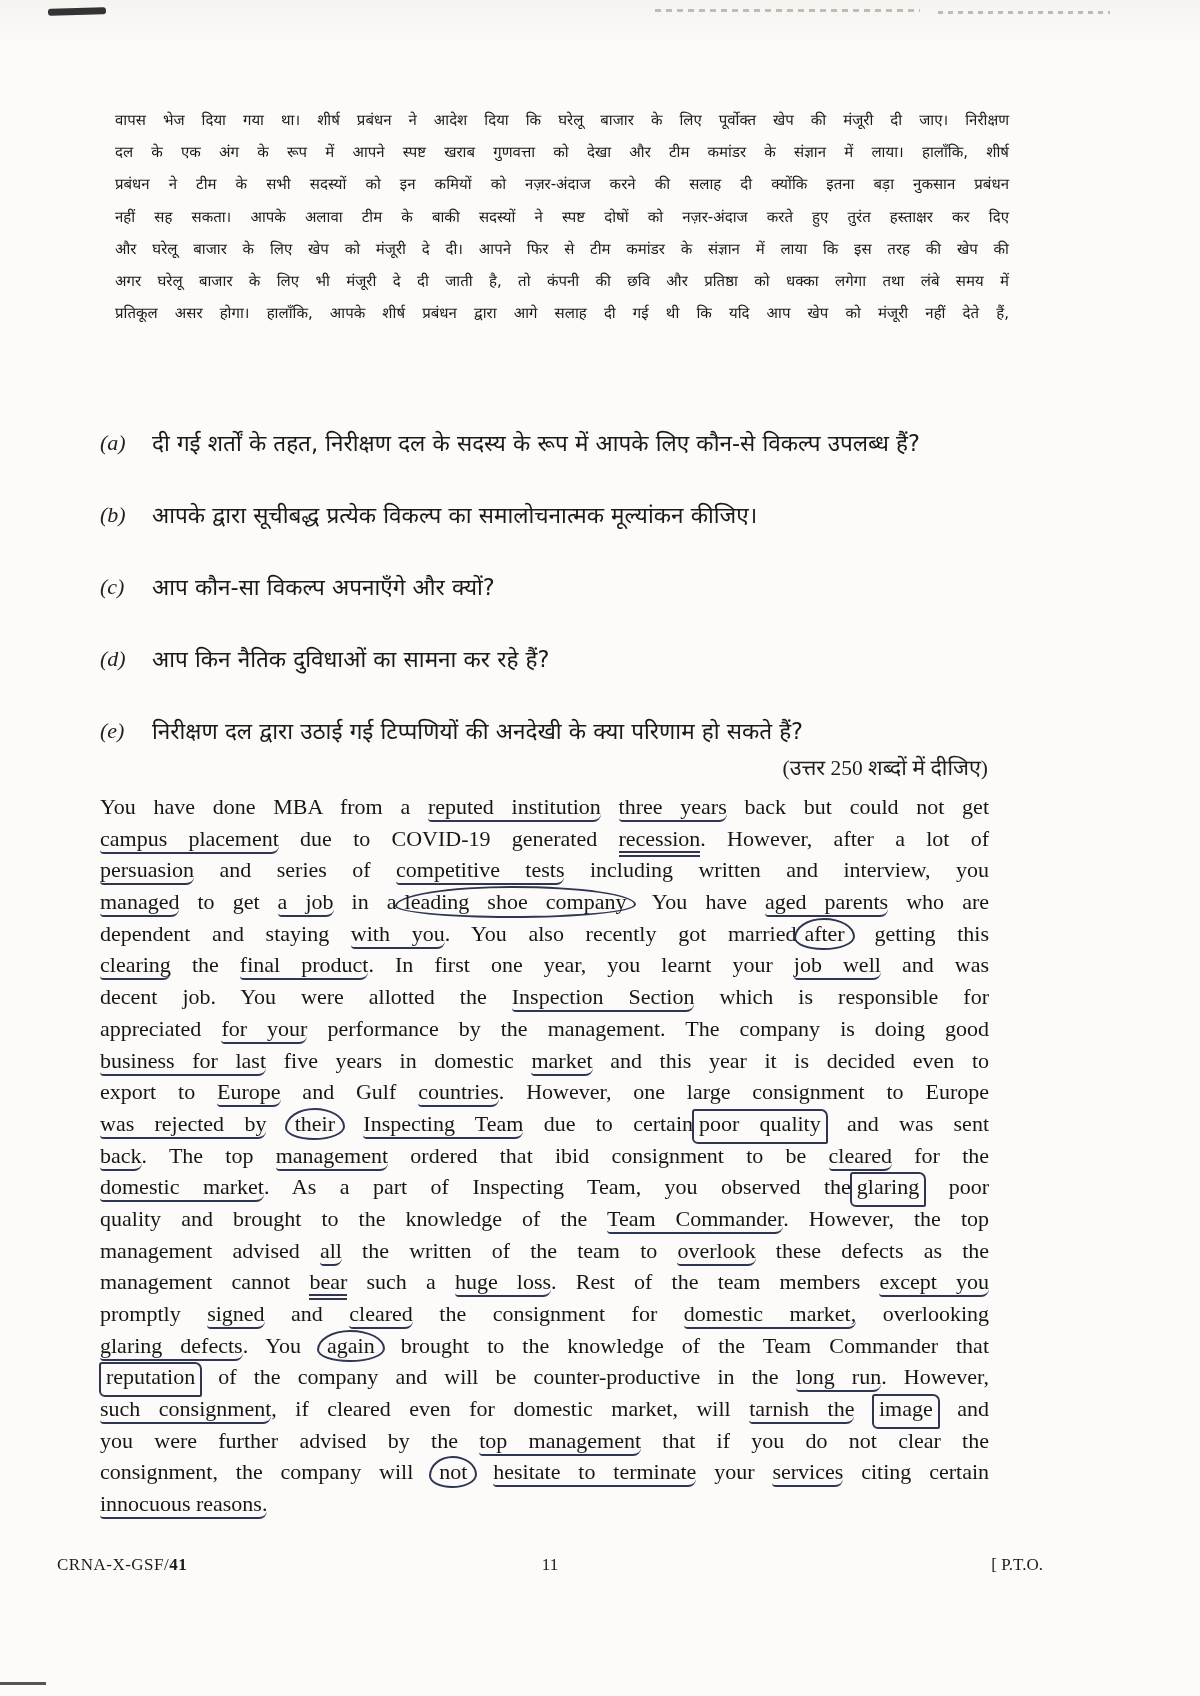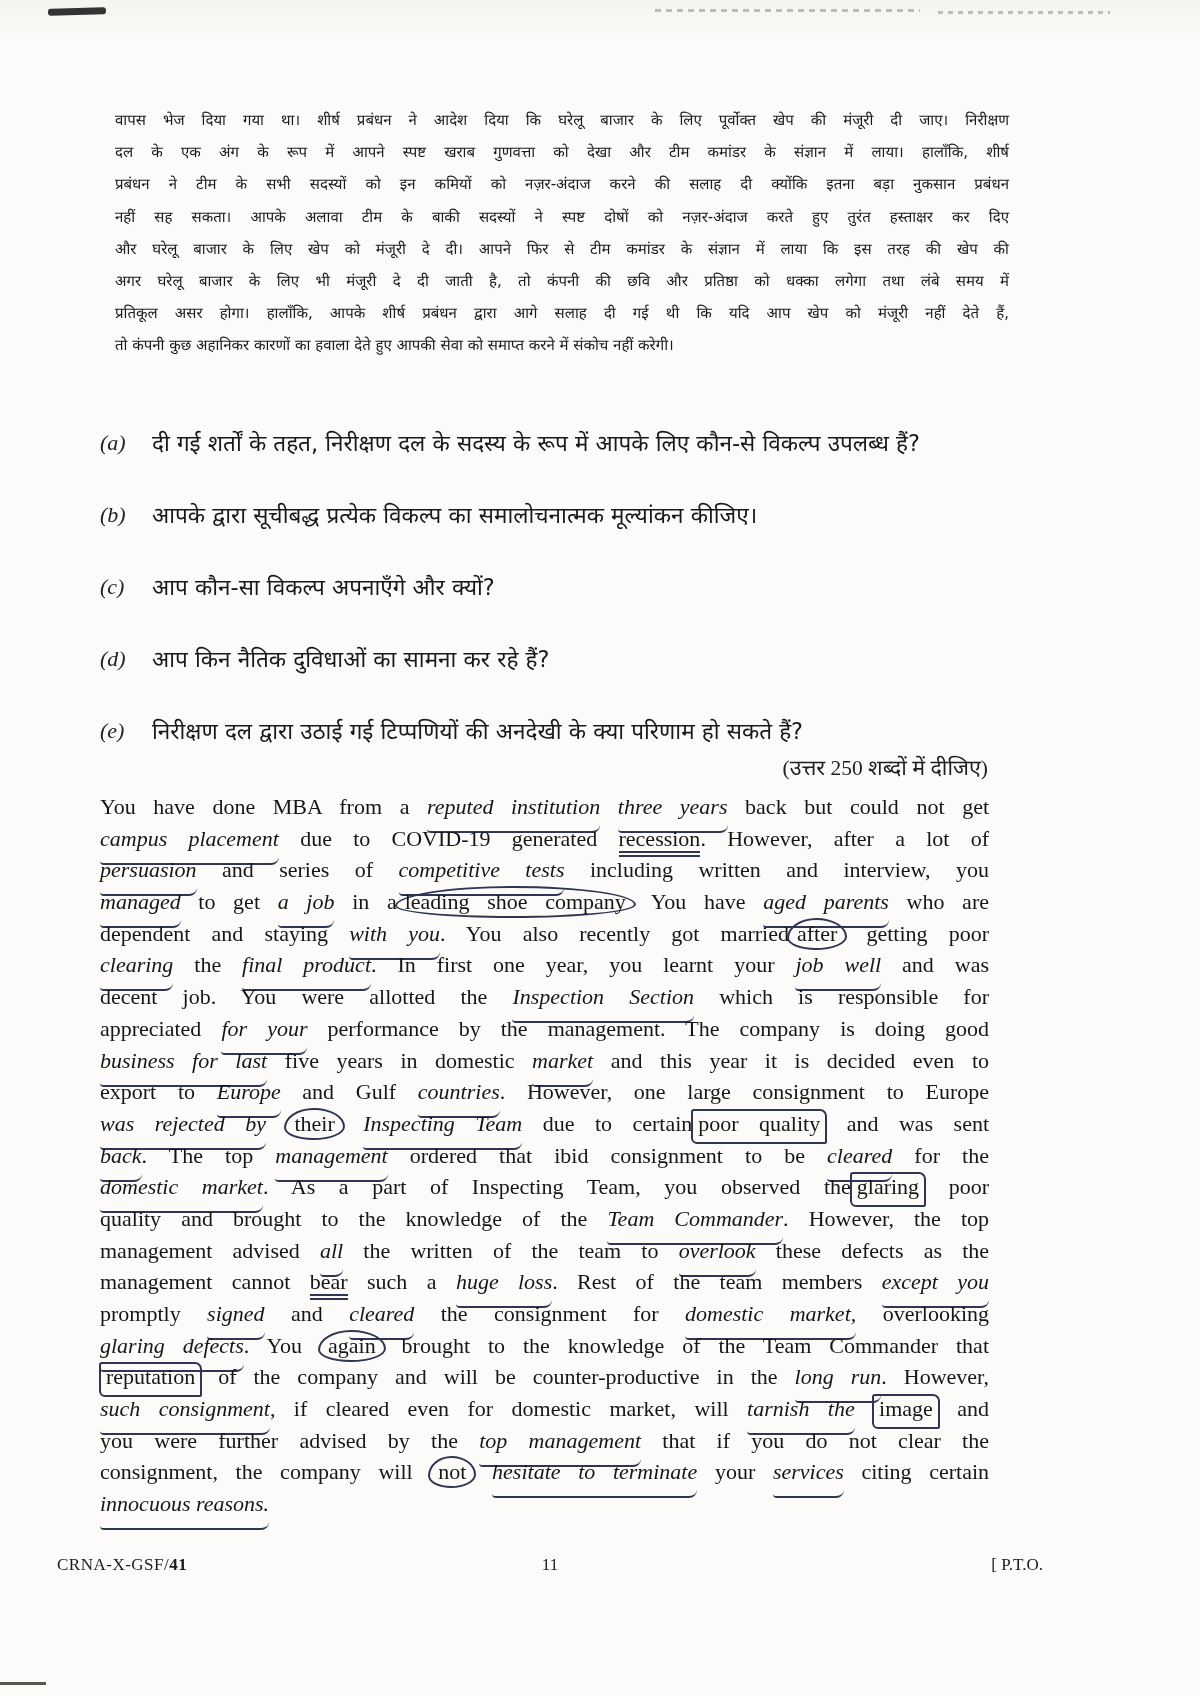--- a/index.html
+++ b/index.html
@@ -49,21 +49,21 @@
   
   .english-para{
     position:absolute;left:100px;top:791px;width:889px;
     font-size:22px;color:#161614;
   }
   .eline{height:31.7px;line-height:31.7px;text-align:justify;text-align-last:justify;text-justify:inter-word;white-space:nowrap;}
   .eline.last{text-align-last:left;}
   .eline span{white-space:normal;}
 
   
-  .m-u{border-bottom:2.4px solid var(--ink);padding-bottom:12px;border-radius:0 0 8px 4px;font-style:italic;}
+  .m-u{border-bottom:2.4px solid var(--ink);padding-bottom:1px;border-radius:0 0 8px 4px;}
   .m-uu{border-bottom:6px double var(--ink);padding-bottom:0;}
   .m-c{border:2.3px solid var(--ink);border-radius:49% 51% 52% 48% / 62% 58% 42% 38%;padding:1px 8px 2px;margin:0 -2px;}
   .m-b{border:2.3px solid var(--ink);border-radius:3px 7px 2px 6px;padding:0 5px 6px;margin:0 -1px;}
 
   
   .footer{position:absolute;left:57px;top:1555px;width:986px;height:30px;font-size:17px;color:#1b1b19;}
   .f-left{position:absolute;left:0;top:0;letter-spacing:.5px;}
   .f-left .bold{font-weight:bold;}
   .f-center{position:absolute;left:50%;top:0;transform:translateX(-50%);}
   .f-right{position:absolute;right:0;top:0;text-align:center;}
@@ -78,21 +78,20 @@
   <div class="dots-2"></div>
 
   <div class="hindi-para">
       <div class="hline">वापस भेज दिया गया था। शीर्ष प्रबंधन ने आदेश दिया कि घरेलू बाजार के लिए पूर्वोक्त खेप की मंजूरी दी जाए। निरीक्षण</div>
       <div class="hline">दल के एक अंग के रूप में आपने स्पष्ट खराब गुणवत्ता को देखा और टीम कमांडर के संज्ञान में लाया। हालाँकि, शीर्ष</div>
       <div class="hline">प्रबंधन ने टीम के सभी सदस्यों को इन कमियों को नज़र-अंदाज करने की सलाह दी क्योंकि इतना बड़ा नुकसान प्रबंधन</div>
       <div class="hline">नहीं सह सकता। आपके अलावा टीम के बाकी सदस्यों ने स्पष्ट दोषों को नज़र-अंदाज करते हुए तुरंत हस्ताक्षर कर दिए</div>
       <div class="hline">और घरेलू बाजार के लिए खेप को मंजूरी दे दी। आपने फिर से टीम कमांडर के संज्ञान में लाया कि इस तरह की खेप की</div>
       <div class="hline">अगर घरेलू बाजार के लिए भी मंजूरी दे दी जाती है, तो कंपनी की छवि और प्रतिष्ठा को धक्का लगेगा तथा लंबे समय में</div>
       <div class="hline">प्रतिकूल असर होगा। हालाँकि, आपके शीर्ष प्रबंधन द्वारा आगे सलाह दी गई थी कि यदि आप खेप को मंजूरी नहीं देते हैं,</div>
-      <div class="hline last">तो कंपनी कुछ अहानिकर कारणों का हवाला देते हुए आपकी सेवा को समाप्त करने में संकोच नहीं करेगी।</div>
     </div>
 
   <div class="questions">
       <div class="qrow">
         <span class="qlabel">(a)</span>
         <span class="qtext">दी गई शर्तों के तहत, निरीक्षण दल के सदस्य के रूप में आपके लिए कौन-से विकल्प उपलब्ध हैं?</span>
       </div>
       <div class="qrow">
         <span class="qlabel">(b)</span>
         <span class="qtext">आपके द्वारा सूचीबद्ध प्रत्येक विकल्प का समालोचनात्मक मूल्यांकन कीजिए।</span>
@@ -111,21 +110,21 @@
       </div>
     </div>
 
   <div class="answer-note">(उत्तर 250 शब्दों में दीजिए)</div>
 
   <div class="english-para">
       <div class="eline"><span>You have done MBA from a </span><span class="m-u">reputed institution</span><span> </span><span class="m-u">three years</span><span> back but could not get</span></div>
       <div class="eline"><span class="m-u">campus placement</span><span> due to COVID-19 generated </span><span class="m-uu">recession</span><span>. However, after a lot of</span></div>
       <div class="eline"><span class="m-u">persuasion</span><span> and series of </span><span class="m-u">competitive tests</span><span> including written and interview, you</span></div>
       <div class="eline"><span class="m-u">managed</span><span> to get </span><span class="m-u">a job</span><span> in a</span><span class="m-c">leading shoe company</span><span> You have </span><span class="m-u">aged parents</span><span> who are</span></div>
-      <div class="eline"><span>dependent and staying </span><span class="m-u">with you</span><span>. You also recently got married</span><span class="m-c">after</span><span> getting poor</span></div>
+      <div class="eline"><span>dependent and staying </span><span class="m-u">with you</span><span>. You also recently got married</span><span class="m-c">after</span><span> getting this</span></div>
       <div class="eline"><span class="m-u">clearing</span><span> the </span><span class="m-u">final product</span><span>. In first one year, you learnt your </span><span class="m-u">job well</span><span> and was</span></div>
       <div class="eline"><span>decent job. You were allotted the </span><span class="m-u">Inspection Section</span><span> which is responsible for</span></div>
       <div class="eline"><span>appreciated </span><span class="m-u">for your</span><span> performance by the management. The company is doing good</span></div>
       <div class="eline"><span class="m-u">business for last</span><span> five years in domestic </span><span class="m-u">market</span><span> and this year it is decided even to</span></div>
       <div class="eline"><span>export to </span><span class="m-u">Europe</span><span> and Gulf </span><span class="m-u">countries</span><span>. However, one large consignment to Europe</span></div>
       <div class="eline"><span class="m-u">was rejected by</span><span> </span><span class="m-c">their</span><span> </span><span class="m-u">Inspecting Team</span><span> due to certain</span><span class="m-b">poor quality</span><span> and was sent</span></div>
       <div class="eline"><span class="m-u">back</span><span>. The top </span><span class="m-u">management</span><span> ordered that ibid consignment to be </span><span class="m-u">cleared</span><span> for the</span></div>
       <div class="eline"><span class="m-u">domestic market</span><span>. As a part of Inspecting Team, you observed the</span><span class="m-b">glaring</span><span> poor</span></div>
       <div class="eline"><span>quality and brought to the knowledge of the </span><span class="m-u">Team Commander</span><span>. However, the top</span></div>
       <div class="eline"><span>management advised </span><span class="m-u">all</span><span> the written of the team to </span><span class="m-u">overlook</span><span> these defects as the</span></div>

